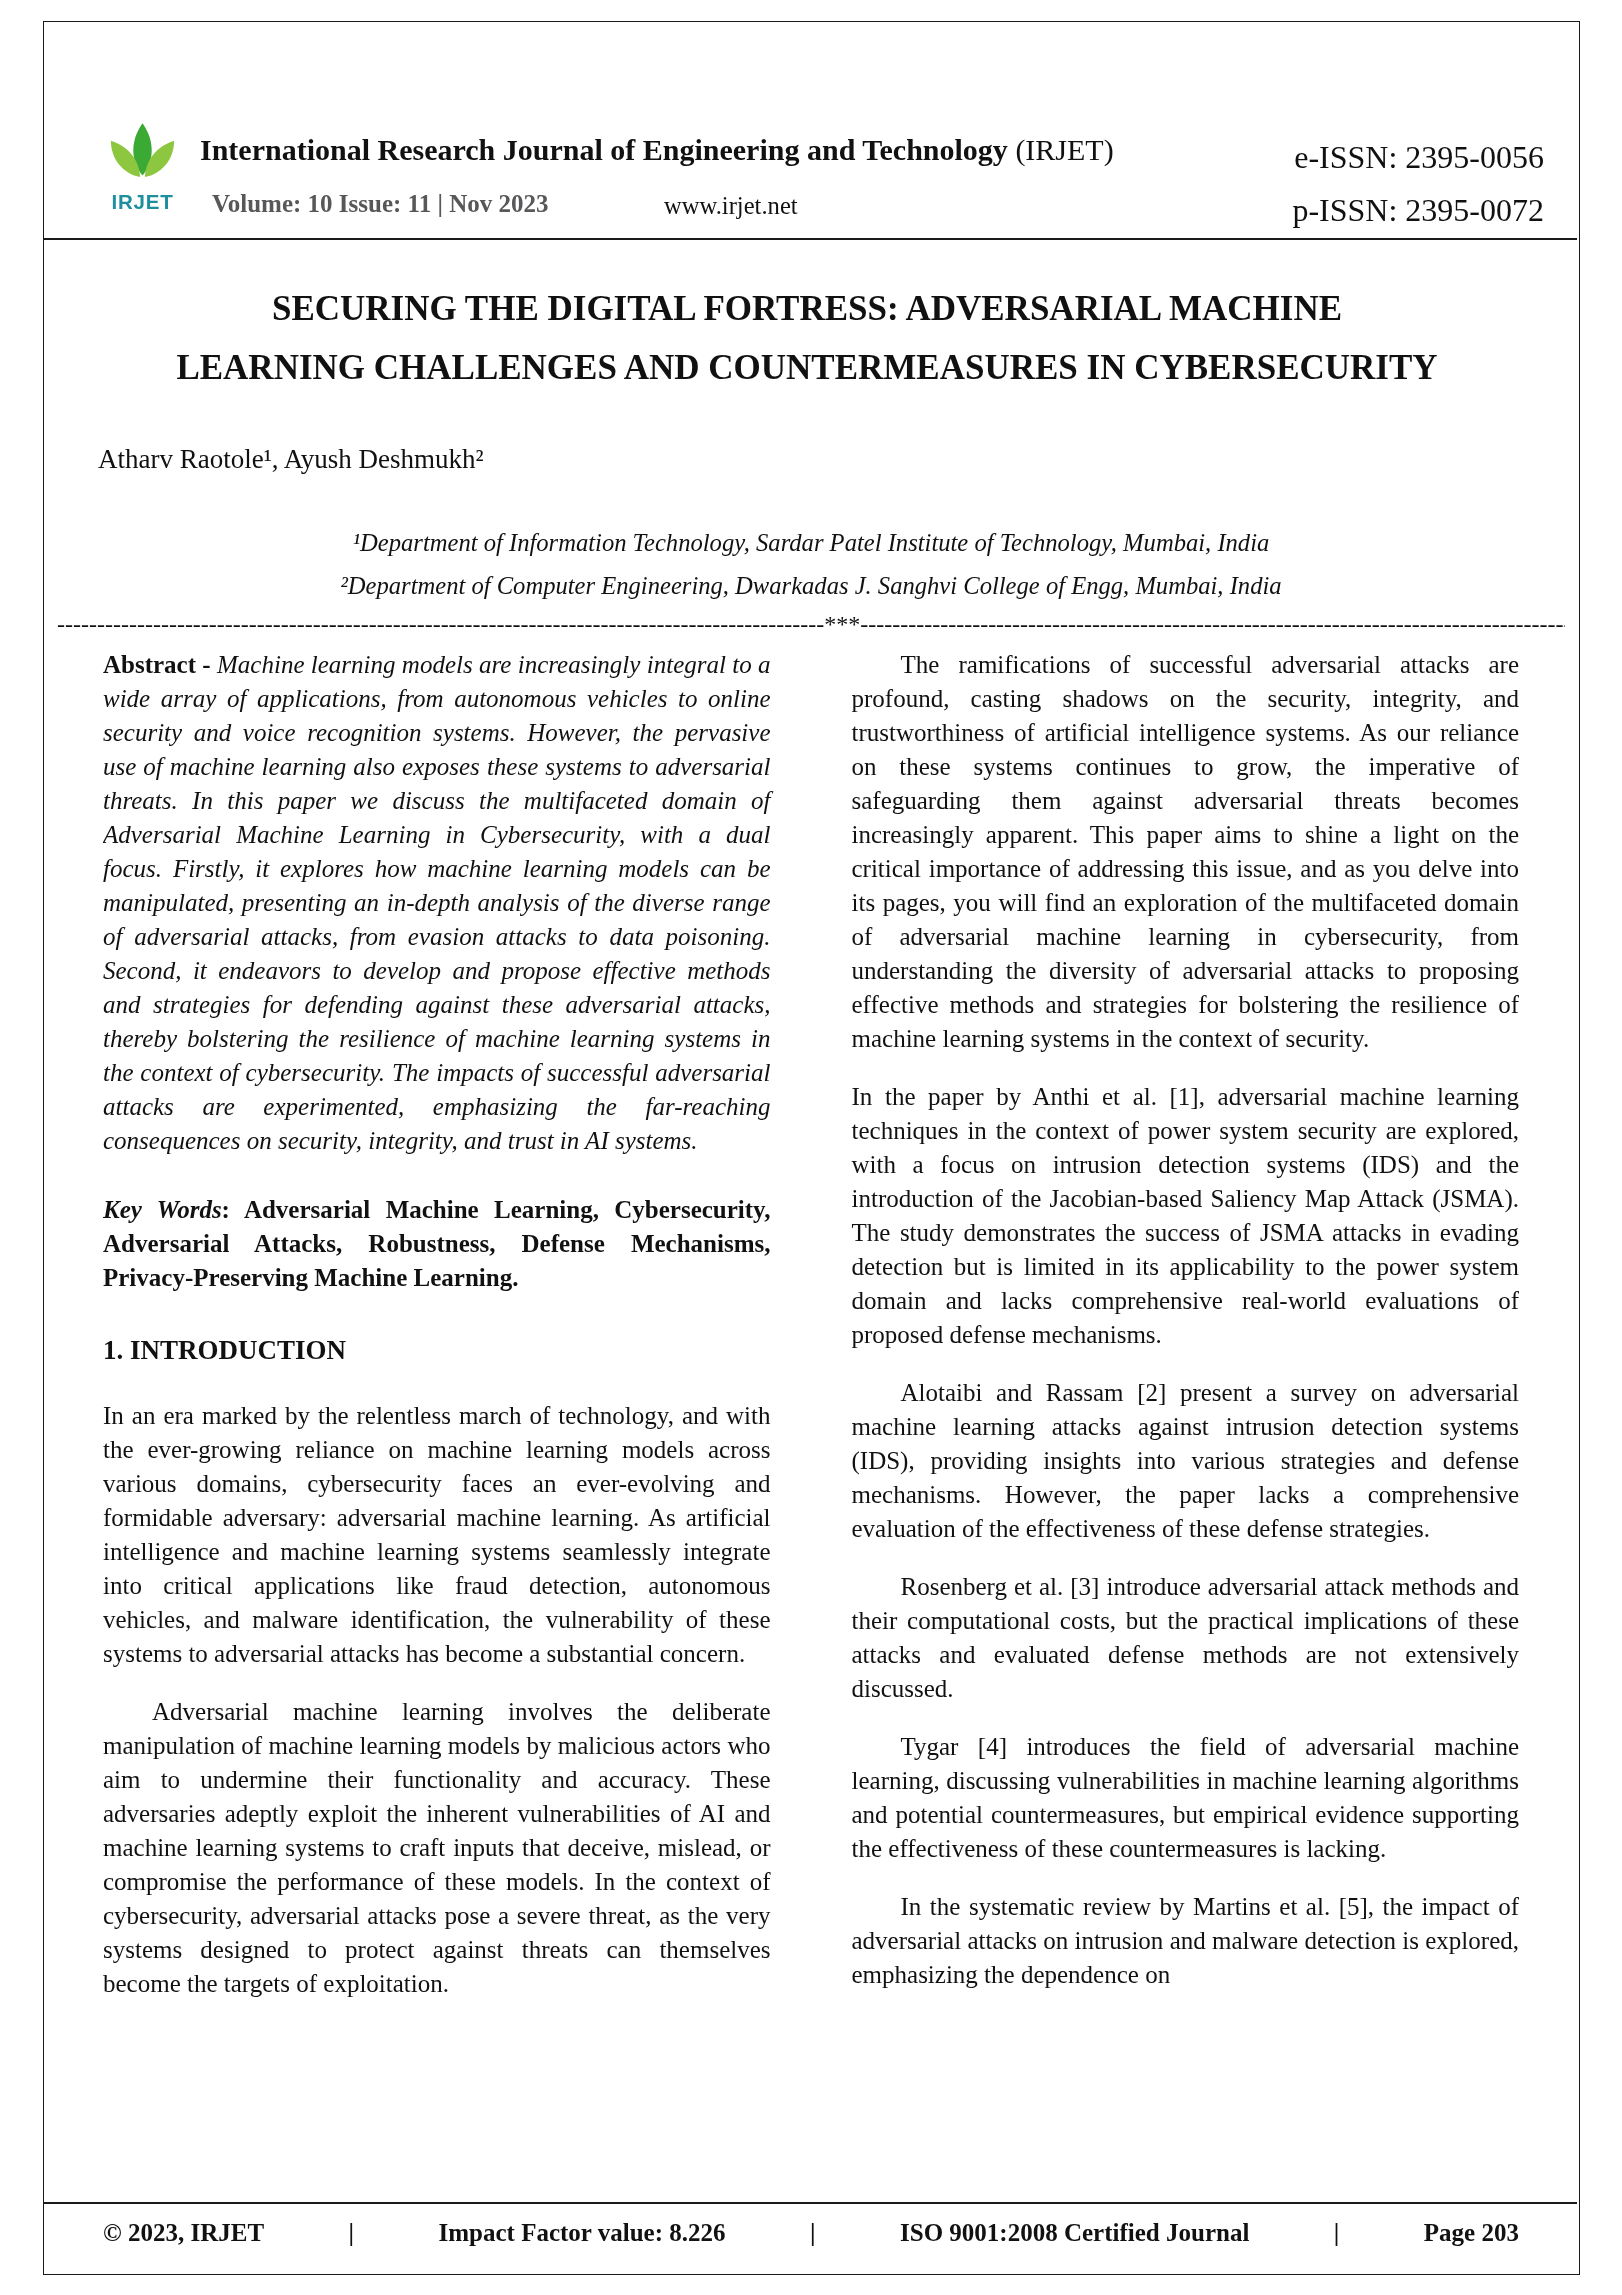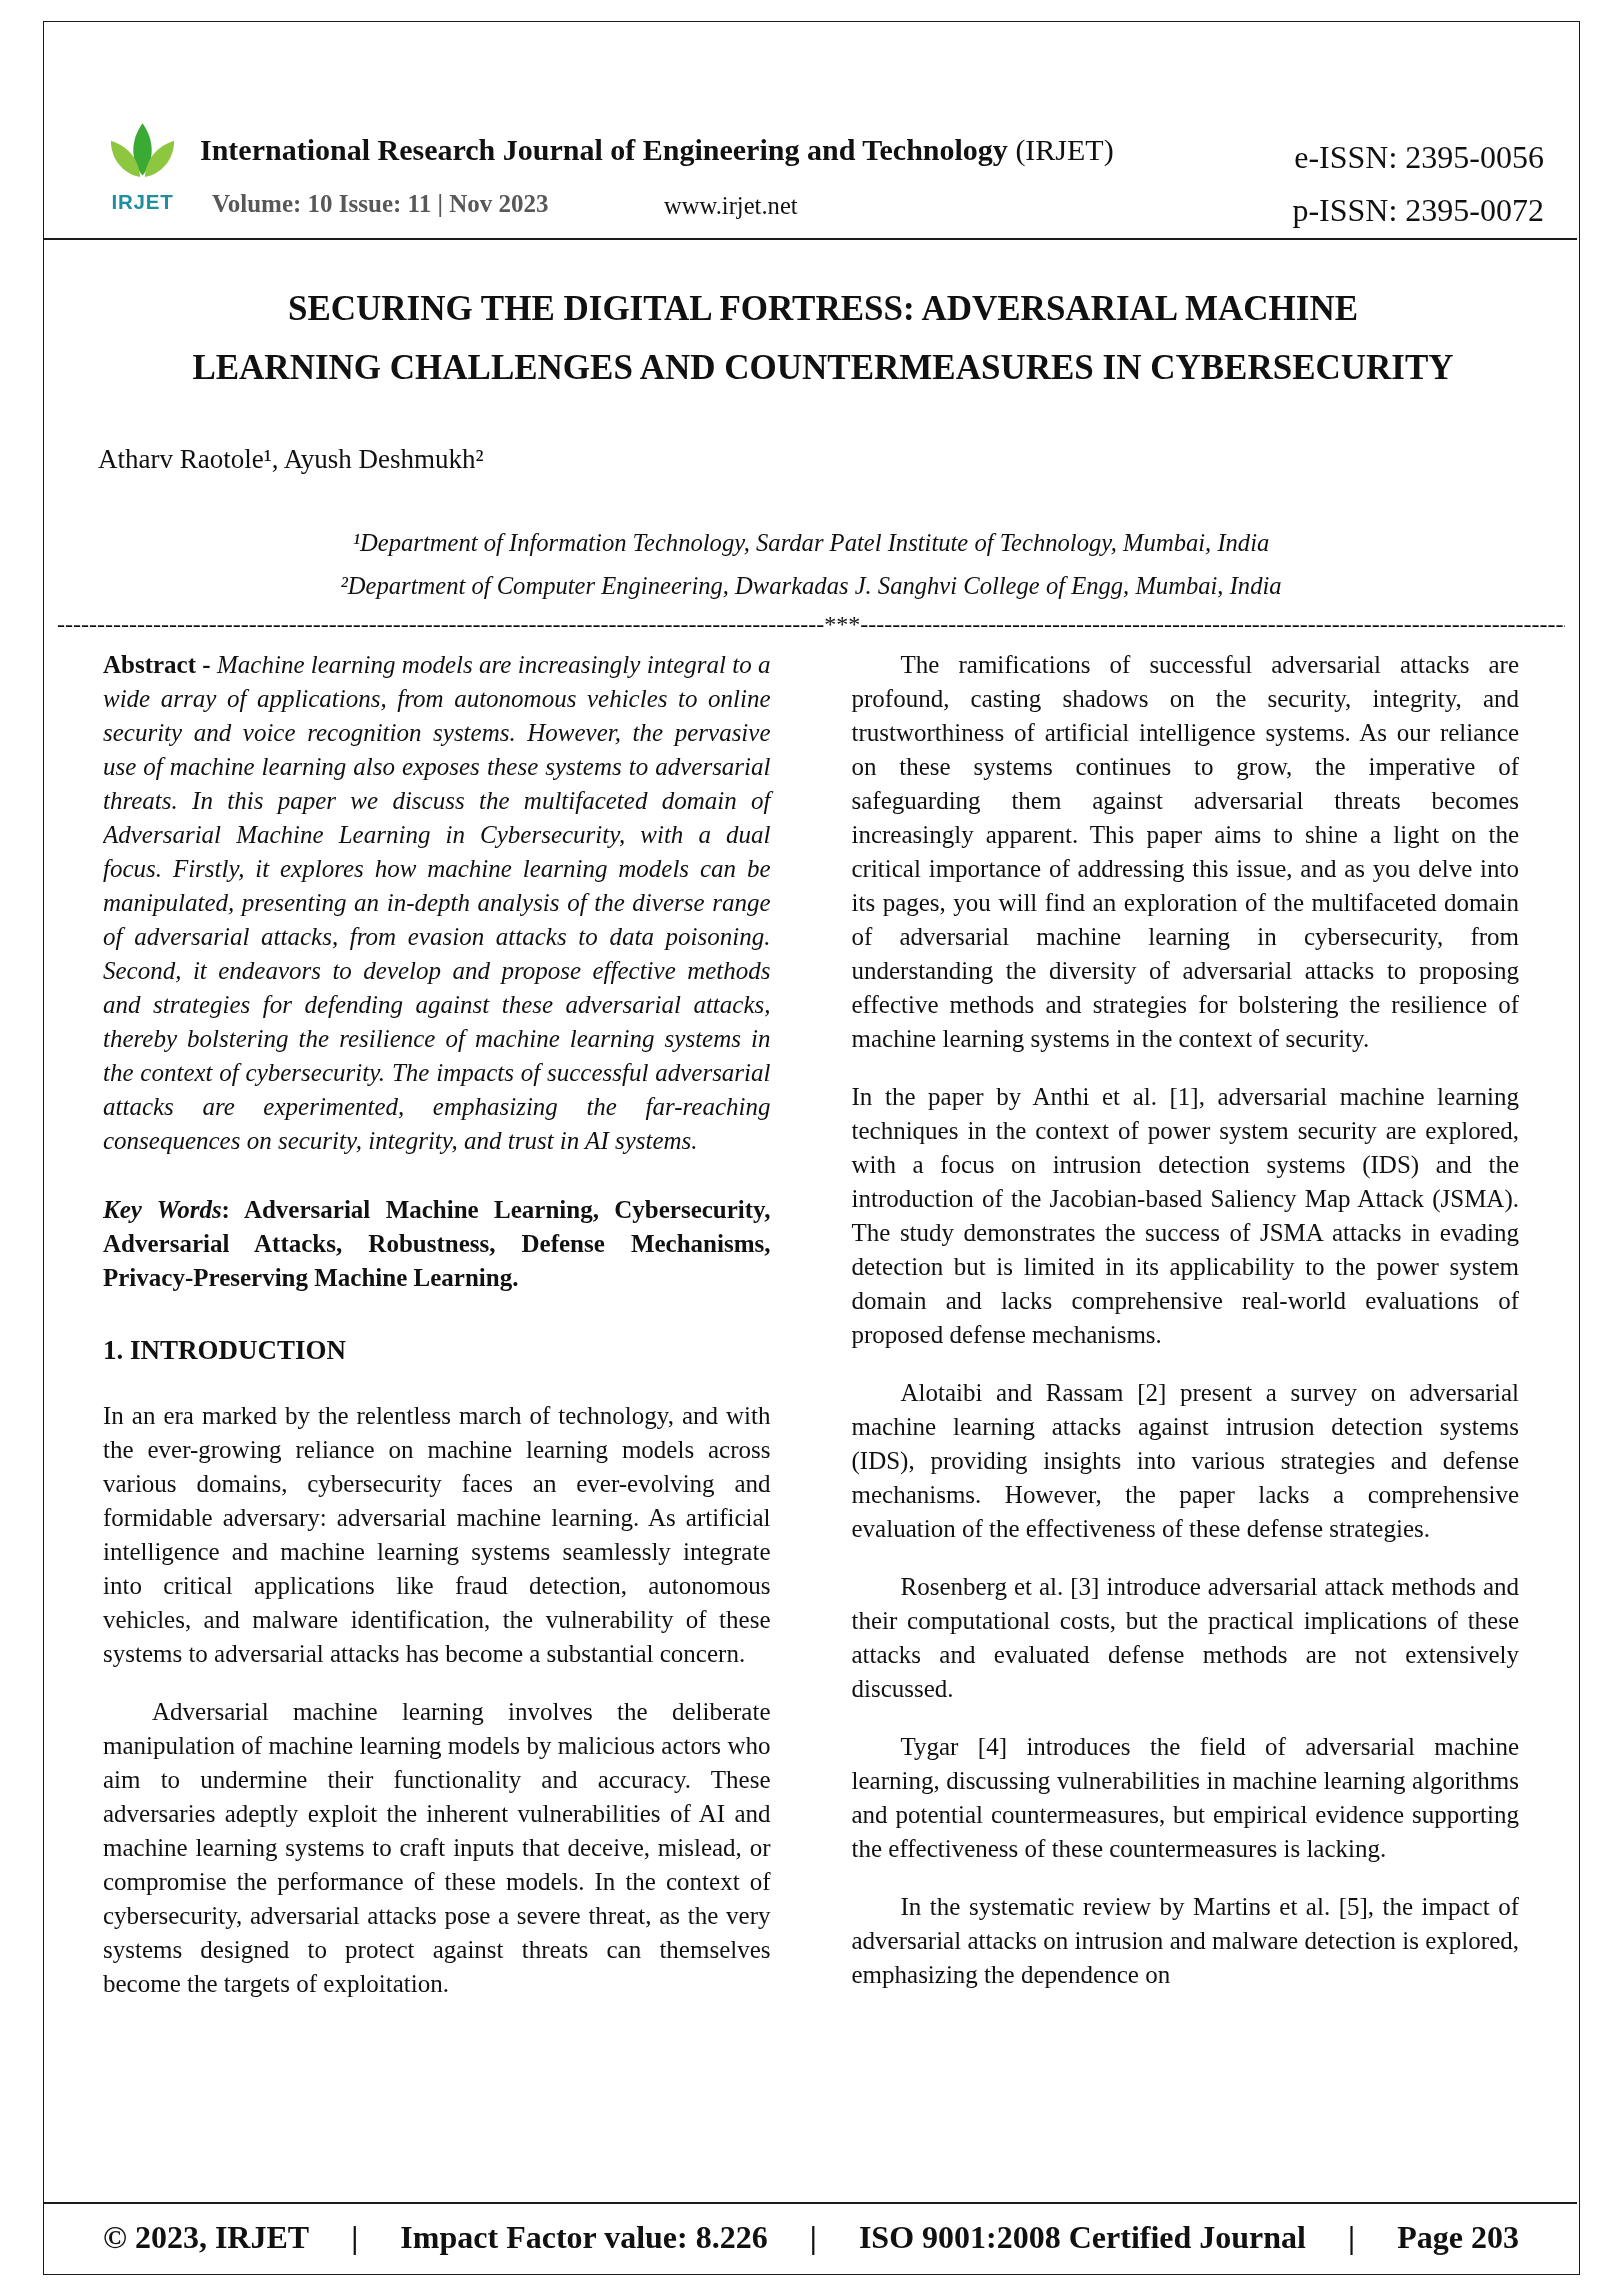--- a/index.html
+++ b/index.html
@@ -43,21 +43,21 @@
     color: var(--volume_gray, #58585a); white-space: nowrap; text-align: center;
   }
   .website { position: absolute; left: 664px; top: 192px; font-size: 24.6px; }
   .header-rule, .footer-rule {
     position: absolute; left: 44px; width: 1533px;
     border-top: 2.4px solid #1a1a1a; height: 0;
   }
   .header-rule { top: 238px; }
   
   .title {
-    position: absolute; left: 110px; top: 279px; width: 1426px;
+    position: absolute; left: 94px; top: 279px; width: 1426px;
     text-align: center; font-size: 35px; font-weight: bold; line-height: 59px;
   }
   .authors {
     position: absolute; left: 98px; top: 444px; width: 1426px;
     text-align: left; font-size: 27px; font-weight: normal;
   }
   .affil {
     position: absolute; left: 98px; width: 1426px;
     text-align: center; font-size: 24.6px; font-style: italic;
   }
@@ -84,21 +84,21 @@
   .sec {
     font-size: 27px; font-weight: bold; margin: 40px 0 33px 0;
     font-family: "Liberation Serif", serif;
   }
   .indent { text-indent: 49px; }
   
   .footer-rule { top: 2202px; }
   .footer {
     position: absolute; left: 103px; top: 2219px; width: 1416px;
     display: flex; justify-content: space-between; align-items: center;
-    font-size: 32px; font-weight: bold; white-space: nowrap;
+    font-size: 25px; font-weight: bold; white-space: nowrap;
   }
 </style>
 </head>
 <body>
 
 <div class="page-border"></div>
 
 <header>
   <div class="logo">
     <svg viewBox="0 0 100 130" width="79" height="103">

